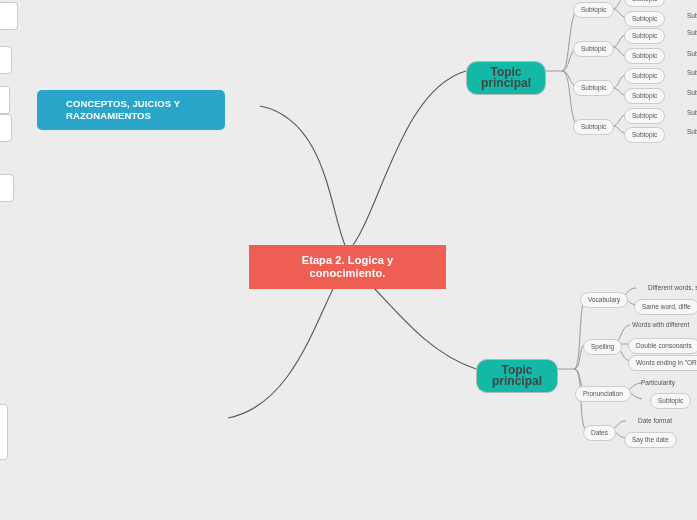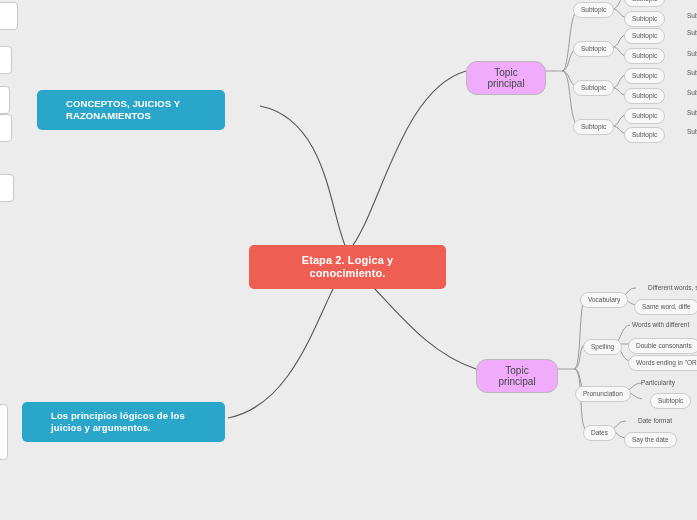--- a/index.html
+++ b/index.html
@@ -29,47 +29,47 @@
   }
   .node {
     position: absolute;
     box-sizing: border-box;
     white-space: pre-wrap;
   }
   
   .root-node {
     background: #ee5e52;
     color: #ffffff;
-    border-radius: 5px;
+    border-radius: 0;
     font-size: 11px;
     font-weight: bold;
     padding: 9px 14px;
     text-align: center;
     letter-spacing: 0.1px;
     line-height: 13px;
   }
   
   .main-node {
     background: #2ba6cb;
     color: #ffffff;
     border-radius: 5px;
     font-size: 9.5px;
     font-weight: bold;
     padding: 8px 29px;
     line-height: 12px;
     letter-spacing: 0.1px;
   }
   
   .topic-node {
-    background: #f0abfc;
+    background: #14b8a6;
     color: #444444;
     border: 1px solid #b8b8b8;
     border-radius: 11px;
-    font-size: 10px;
-    font-weight: normal;
+    font-size: 12px;
+    font-weight: bold;
     padding: 5px 12px;
     text-align: center;
     line-height: 11px;
   }
   
   .sub-node {
     background: #f7f7f7;
     color: #555555;
     border: 1px solid #cccccc;
     border-radius: 9px;
@@ -164,21 +164,20 @@
     
   </div>
   <div class="node edge-node" style="left:-28px; top:404px; height:56px; width:36px;">
     
   </div>
 
   <div class="node root-node" style="left:249px; top:245px; width:197px;">Etapa 2. Logica y conocimiento.</div>
 
   <div class="node main-node" style="left:37px; top:90px; width:188px;">CONCEPTOS, JUICIOS Y RAZONAMIENTOS</div>
 
-  <div class="node main-node" style="left:22px; top:402px; width:203px;">Los principios lógicos de los juicios y argumentos.</div>
 
   <div class="node topic-node" style="left:466px; top:61px; width:80px;">Topic principal</div>
 
   <div class="node sub-node" style="left:573px; top:2px;">Subtopic</div>
   <div class="node sub-node" style="left:624px; top:-9px;">Subtopic</div>
   <div class="node sub-node" style="left:624px; top:11px;">Subtopic</div>
   <div class="node leaf-text" style="left:687px; top:12px;">Subtopic</div>
 
   <div class="node sub-node" style="left:573px; top:41px;">Subtopic</div>
   <div class="node sub-node" style="left:624px; top:28px;">Subtopic</div>

